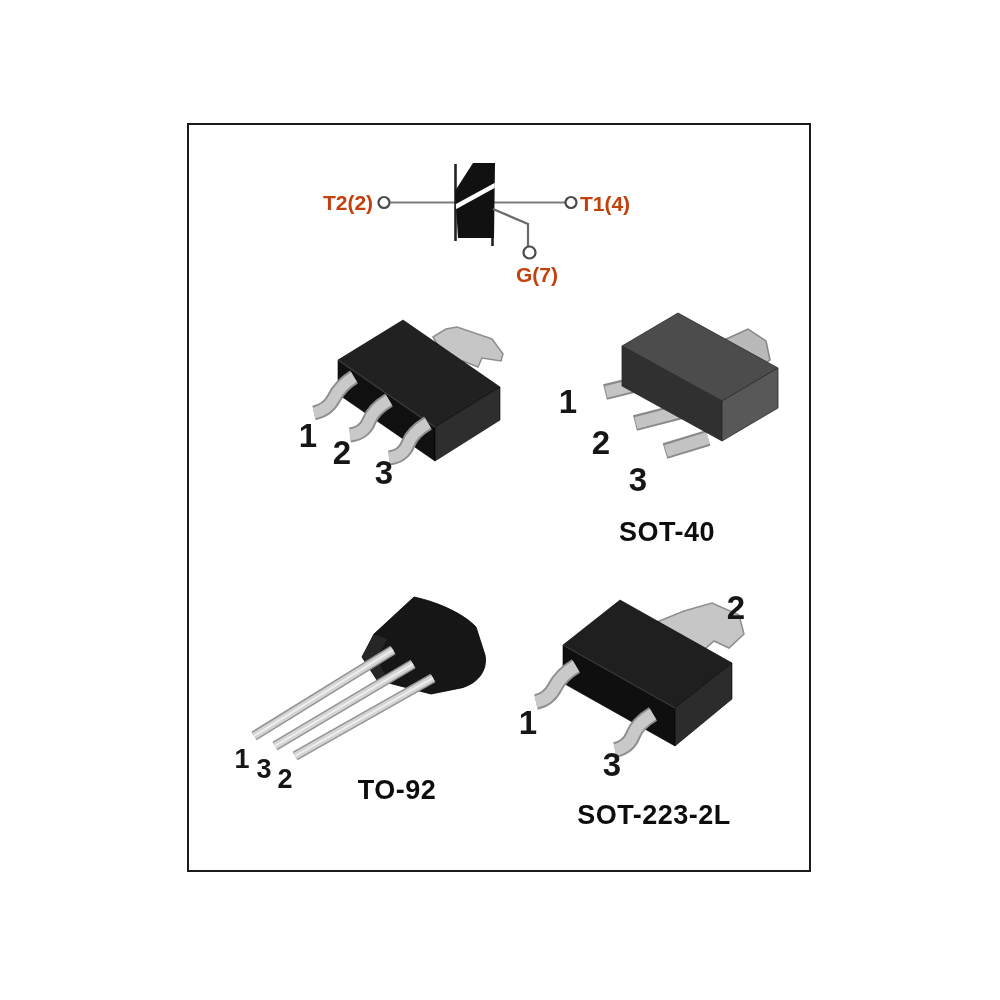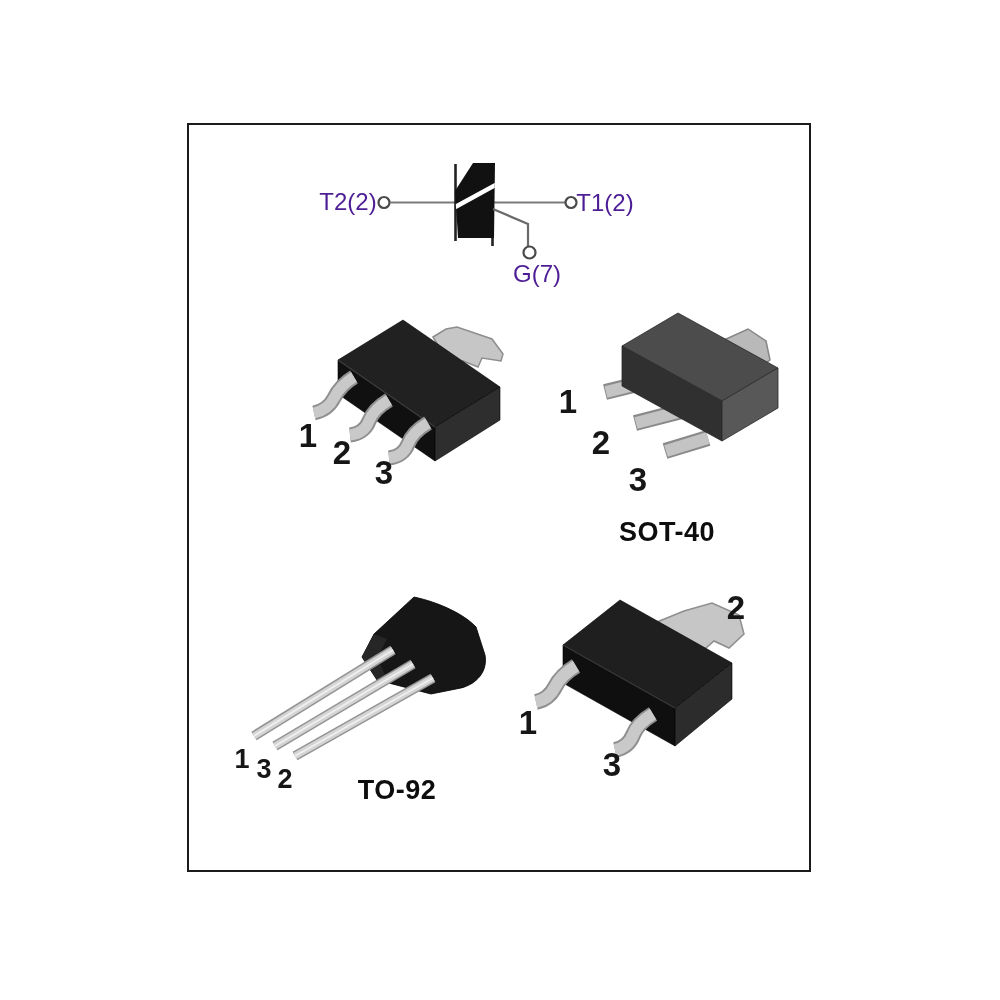--- a/index.html
+++ b/index.html
@@ -3,21 +3,21 @@
 <meta charset="utf-8">
 <style>
   html,body{margin:0;padding:0;background:#ffffff;}
   .canvas{position:relative;width:1000px;height:1000px;background:#ffffff;overflow:hidden;
           font-family:"Liberation Sans",sans-serif;}
   .frame{position:absolute;left:187px;top:123px;width:624px;height:749px;
          border:2px solid #1b1b1b;box-sizing:border-box;background:#ffffff;}
   .art{position:absolute;left:0;top:0;width:1000px;height:1000px;}
   .lbl{position:absolute;transform:translate(-50%,-50%);white-space:nowrap;
        color:#222;line-height:1;}
-  .term{font-size:24px;font-weight:400;color:#4c1d95;}
+  .term{font-size:21px;font-weight:700;color:#c2410c;}
   .pin{font-size:33px;font-weight:700;color:#161616;}
   .pin-sm{font-size:27px;font-weight:700;color:#161616;}
   .pkg{font-size:27px;font-weight:700;color:#0d0d0d;letter-spacing:.5px;}
 </style>
 </head>
 <body>
 
 <div class="canvas">
 
   <div class="frame"></div>
@@ -98,34 +98,35 @@
       <g fill="none" stroke-linecap="butt" stroke-linejoin="round">
         <path d="M576,666 C566,672 559,679 555,687 C551,695 545,700 536,702" stroke="#8f8f8f" stroke-width="16"></path>
         <path d="M576,666 C566,672 559,679 555,687 C551,695 545,700 536,702" stroke="#c9c9c9" stroke-width="12"></path>
         <path d="M653,714 C643,720 636,727 633,735 C630,743 624,748 615,750" stroke="#8f8f8f" stroke-width="16"></path>
         <path d="M653,714 C643,720 636,727 633,735 C630,743 624,748 615,750" stroke="#c9c9c9" stroke-width="12"></path>
       </g>
     </g>
   </svg>
 
   <div class="lbl term" style="left:348px;top:202px">T2(2)</div>
-  <div class="lbl term" style="left:605px;top:203px">T1(2)</div>
+  <div class="lbl term" style="left:605px;top:203px">T1(4)</div>
   <div class="lbl term" style="left:537px;top:274px">G(7)</div>
 
   <div class="lbl pin" style="left:308px;top:435px">1</div>
   <div class="lbl pin" style="left:342px;top:452px">2</div>
   <div class="lbl pin" style="left:384px;top:472px">3</div>
 
   <div class="lbl pin" style="left:568px;top:401px">1</div>
   <div class="lbl pin" style="left:601px;top:442px">2</div>
   <div class="lbl pin" style="left:638px;top:479px">3</div>
   <div class="lbl pkg" style="left:667px;top:532px">SOT-40</div>
 
   <div class="lbl pin-sm" style="left:242px;top:759px">1</div>
   <div class="lbl pin-sm" style="left:264px;top:769px">3</div>
   <div class="lbl pin-sm" style="left:285px;top:779px">2</div>
   <div class="lbl pkg" style="left:397px;top:790px">TO-92</div>
 
   <div class="lbl pin" style="left:528px;top:722px">1</div>
   <div class="lbl pin" style="left:736px;top:607px">2</div>
   <div class="lbl pin" style="left:612px;top:764px">3</div>
+  <div class="lbl pkg" style="left:654px;top:815px">SOT-223-2L</div>
 
 </div>
 
 </body></html>

